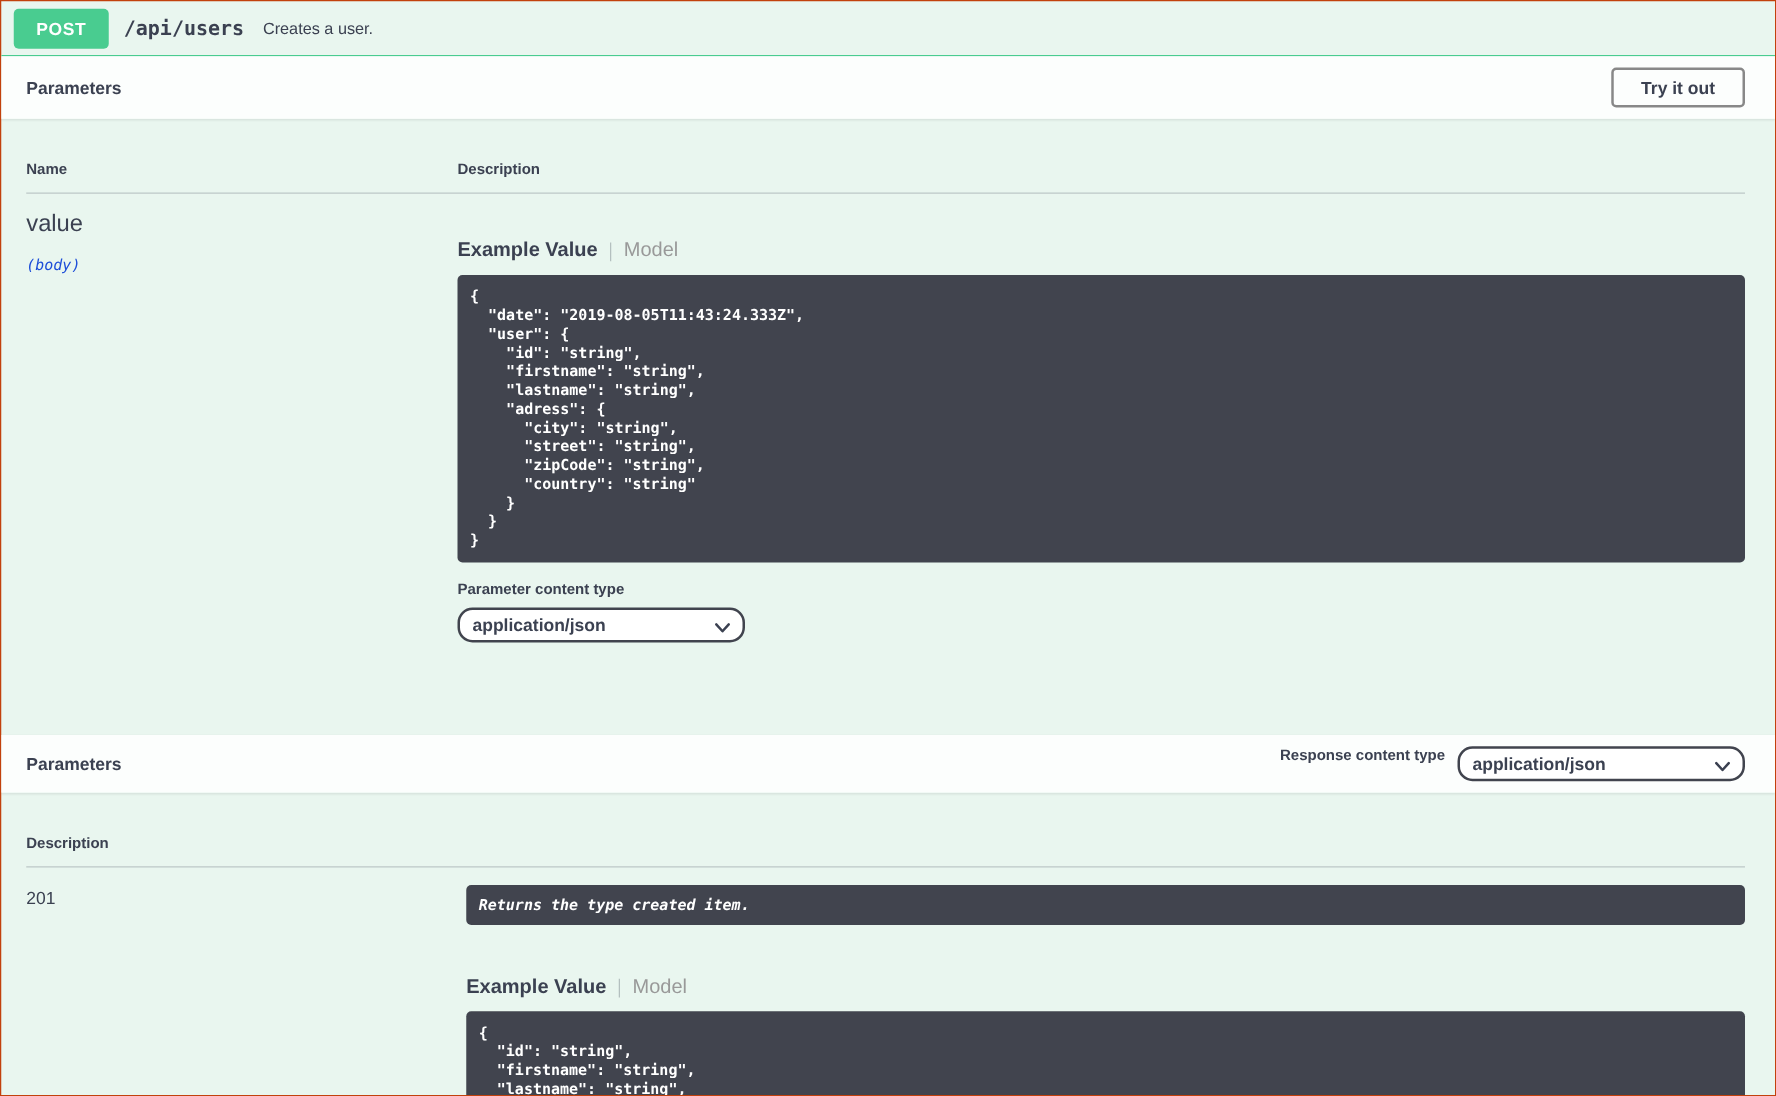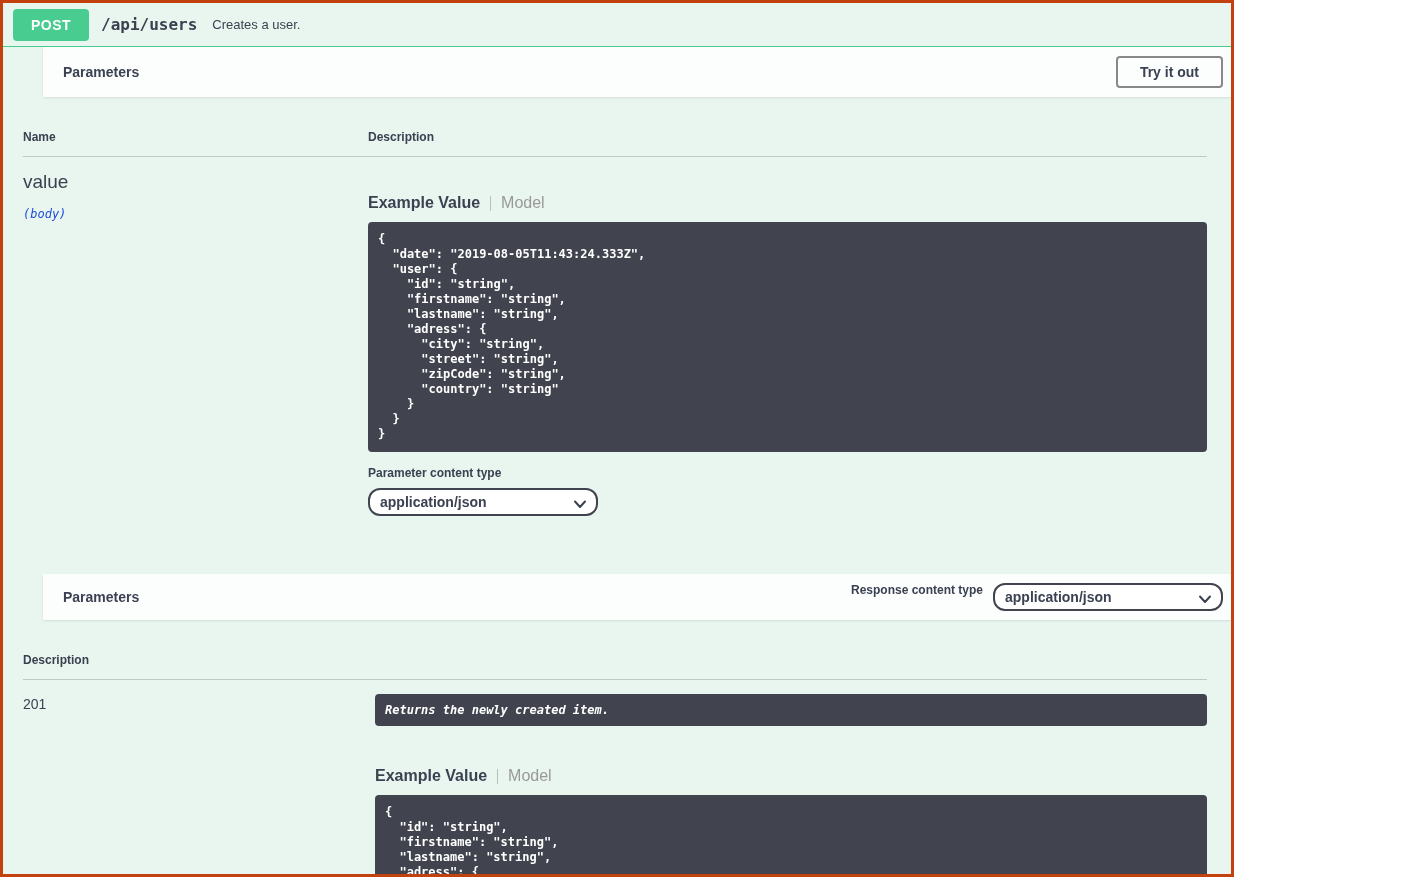--- a/index.html
+++ b/index.html
@@ -1,21 +1,21 @@
 <!DOCTYPE html>
 <html><head>
 <meta charset="utf-8">
 <style>
   * { margin: 0; padding: 0; box-sizing: border-box; }
   html, body { width: 1421px; height: 877px; overflow: hidden; background: #fff; }
   body { font-family: "Liberation Sans", sans-serif; color: #3b4151; }
 
   .opblock {
-    width: 1234px; height: 877px;
-    border: 3px solid #c2410c;
+    width: 1421px; height: 877px;
+    border: 1px solid #c2410c;
     background: #e9f6ef;
     overflow: hidden;
   }
 
   
   .summary {
     display: flex; align-items: center;
     height: 44px; padding: 0 10px;
     border-bottom: 1px solid #49cc90;
     cursor: pointer;
@@ -30,37 +30,36 @@
     font-family: "DejaVu Sans Mono", monospace;
     font-size: 16px; font-weight: 600; color: #3b4151;
     margin-left: 12px;
   }
   .summary-desc { font-size: 13px; color: #3b4151; margin-left: 15px; }
 
   
   .section-header {
     display: flex; align-items: center; justify-content: space-between;
     background: rgba(255,255,255,.85);
-    padding: 9px 8px 9px 20px;
+    padding: 9px 24px 9px 20px;
     min-height: 46px;
     box-shadow: 0 1px 2px rgba(0,0,0,.1);
-    margin-left: 40px;
   }
   .section-header h4 { font-size: 14px; font-weight: bold; color: #3b4151; }
   .try-btn {
     background: transparent; color: #3b4151;
     border: 2px solid #888; border-radius: 4px;
     font-family: "Liberation Sans", sans-serif;
     font-size: 14px; font-weight: bold;
     padding: 6px 22px; cursor: pointer;
   }
 
   
   .section-body { padding: 33px 24px 0 20px; }
-  .params-body { padding-bottom: 58px; }
+  .params-body { padding-bottom: 74px; }
   .params-grid { display: grid; grid-template-columns: 345px 1fr; }
   .resp-grid   { display: grid; grid-template-columns: 352px 1fr; }
   .thead { border-bottom: 1px solid rgba(59,65,81,.25); padding-bottom: 12px; }
   .thead .th { font-size: 12px; font-weight: bold; color: #3b4151; }
   .thead .th-lg { font-size: 14px; }
   .trow { padding-top: 14px; }
 
   .param-name { font-size: 19px; color: #3b4151; }
   .param-in {
     font-family: "DejaVu Sans Mono", monospace;
@@ -191,21 +190,21 @@
   </div>
 
   <div class="section-body">
     <div class="thead resp-grid">
       <div class="th">Description</div>
     </div>
 
     <div class="trow resp-grid">
       <div class="resp-code">201</div>
       <div>
-        <div class="resp-desc">Returns the newly created item.</div>
+        <div class="resp-desc">Returns the type created item.</div>
         <div class="tabs tabs-resp">
           <span class="tab active">Example Value</span>
           <span class="tab-sep"></span>
           <span class="tab inactive">Model</span>
         </div>
         <pre class="codeblock">{
   "id": "string",
   "firstname": "string",
   "lastname": "string",
   "adress": {</pre>

